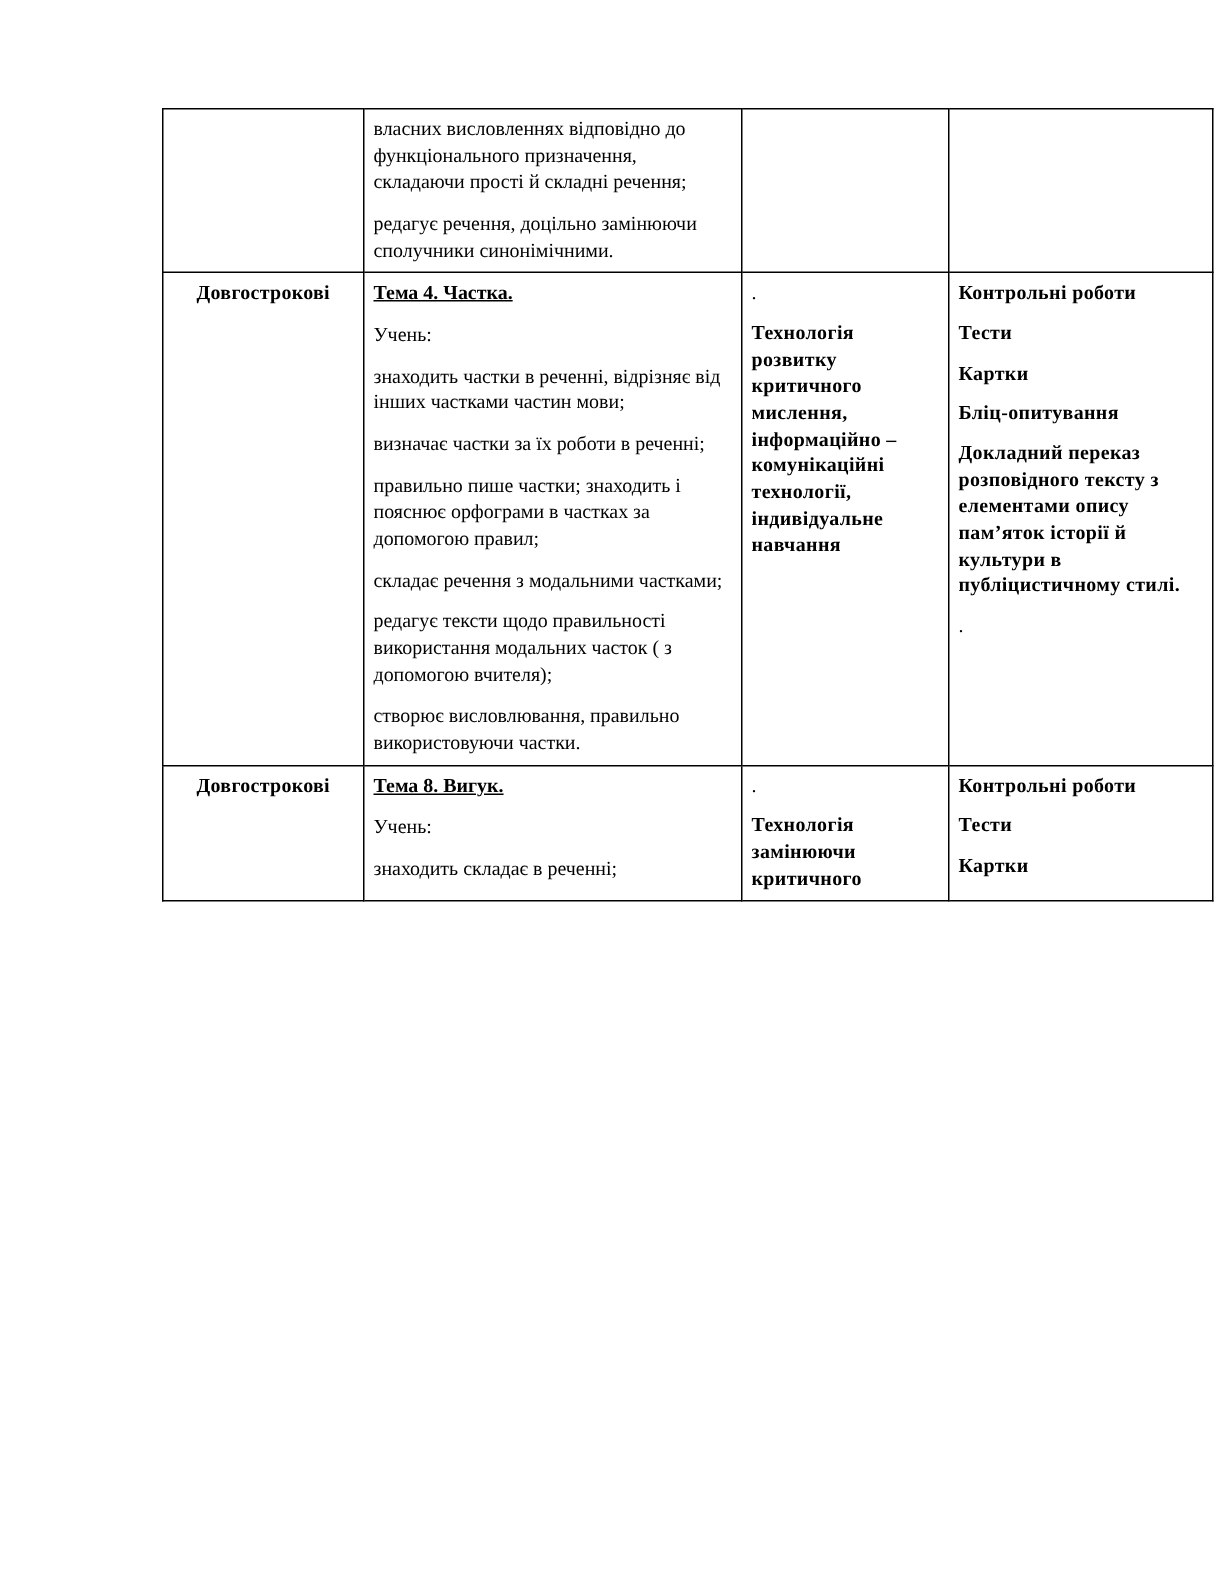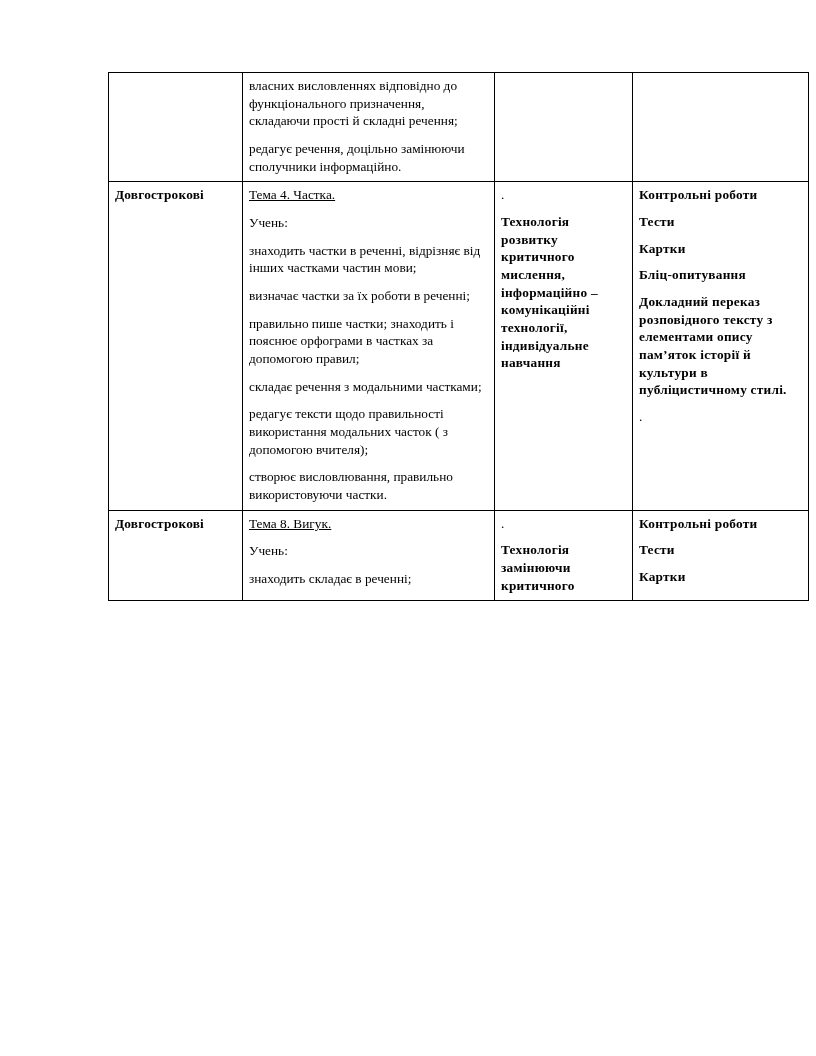--- a/index.html
+++ b/index.html
@@ -46,27 +46,28 @@
   .cell p {
     margin: 0 0 10px 0;
   }
   .cell p:last-child {
     margin-bottom: 0;
   }
   .bold {
     font-weight: normal;
   }
   .bold-u {
-    font-weight: normal;
+    font-weight: bold;
     text-decoration: underline;
   }
   .col1-cell {
     font-weight: bold;
     letter-spacing: 0.2px;
     font-size: 13px;
+    text-align: center;
   }
   .col3-cell, .col4-cell {
     font-weight: bold;
     letter-spacing: 0.25px;
     font-size: 13px;
   }
   .col3-cell p, .col4-cell p {
     margin: 0 0 9px 0;
   }
   .dot-line {
@@ -90,21 +91,21 @@
         <col class="c4">
     </colgroup>
     <tbody>
 
       <tr>
         <td class="cell col1-cell">
           <p></p>
         </td>
         <td class="cell col2-cell">
           <p>власних висловленнях відповідно до функціонального призначення, складаючи прості й складні речення;</p>
-          <p>редагує речення, доцільно замінюючи сполучники інформаційно.</p>
+          <p>редагує речення, доцільно замінюючи сполучники синонімічними.</p>
         </td>
         <td class="cell col3-cell"></td>
         <td class="cell col4-cell"></td>
       </tr>
 
       <tr>
         <td class="cell col1-cell">
           <p>Довгострокові</p>
         </td>
         <td class="cell col2-cell">

